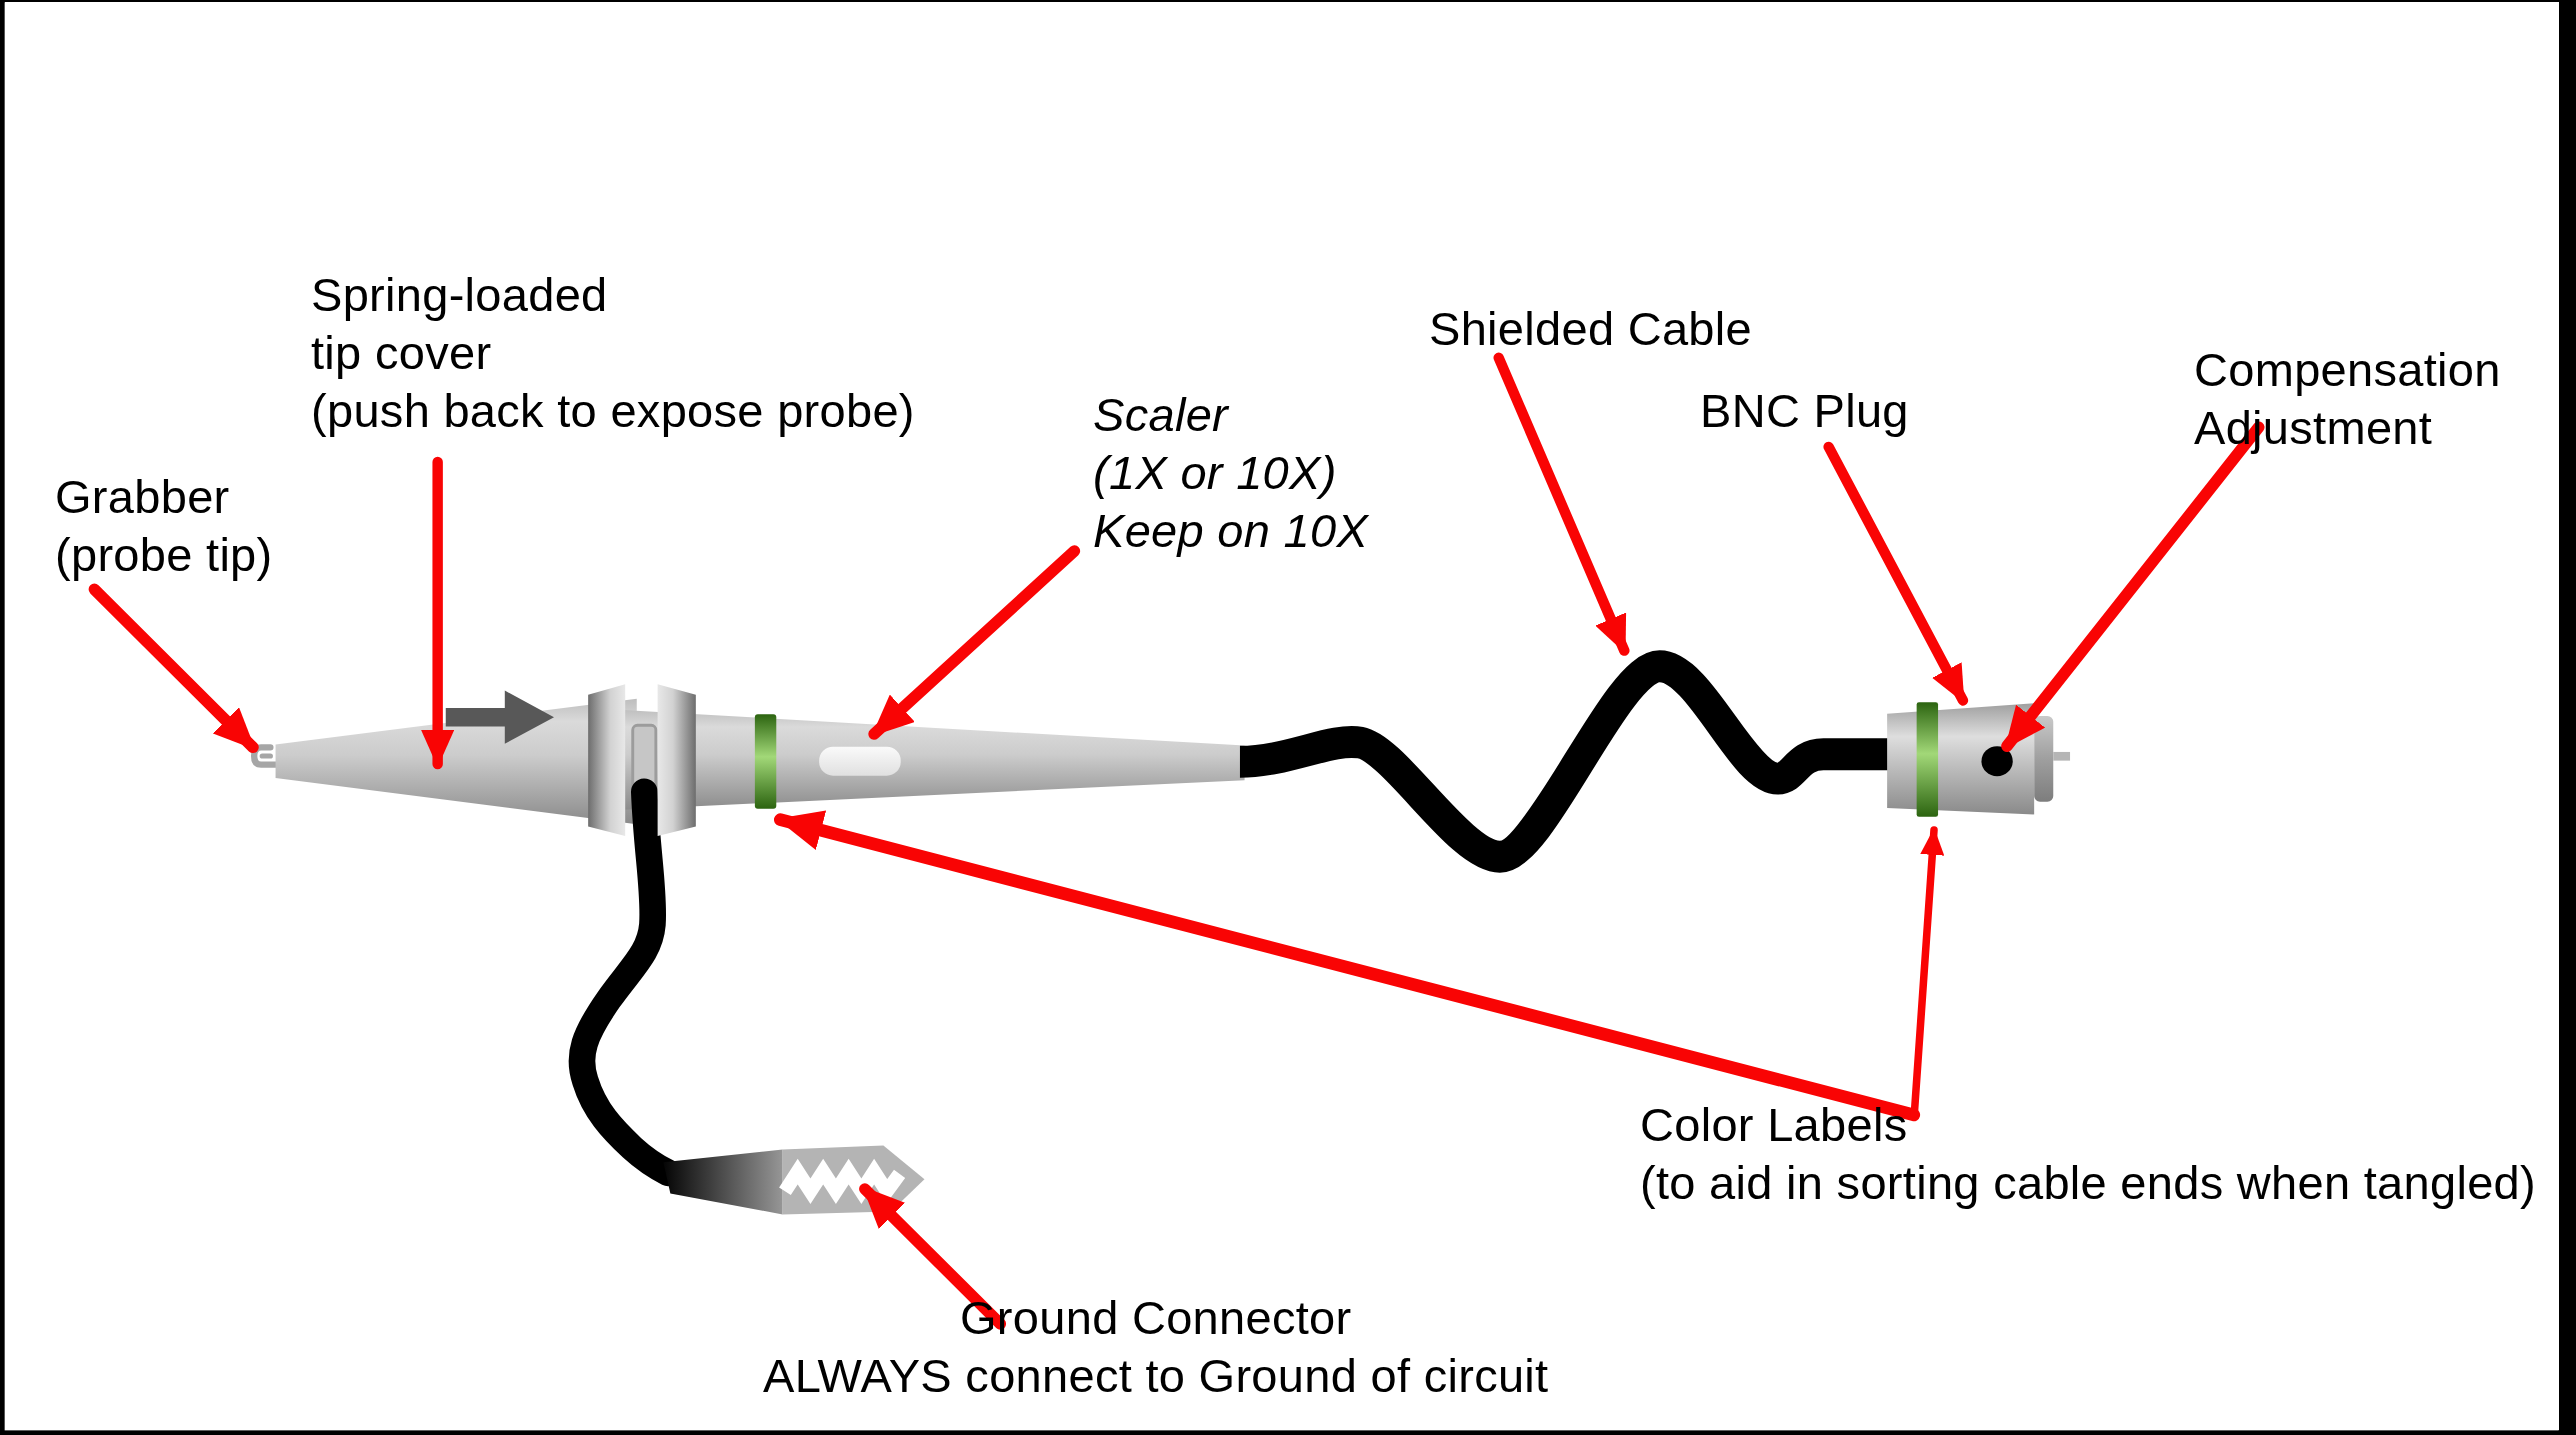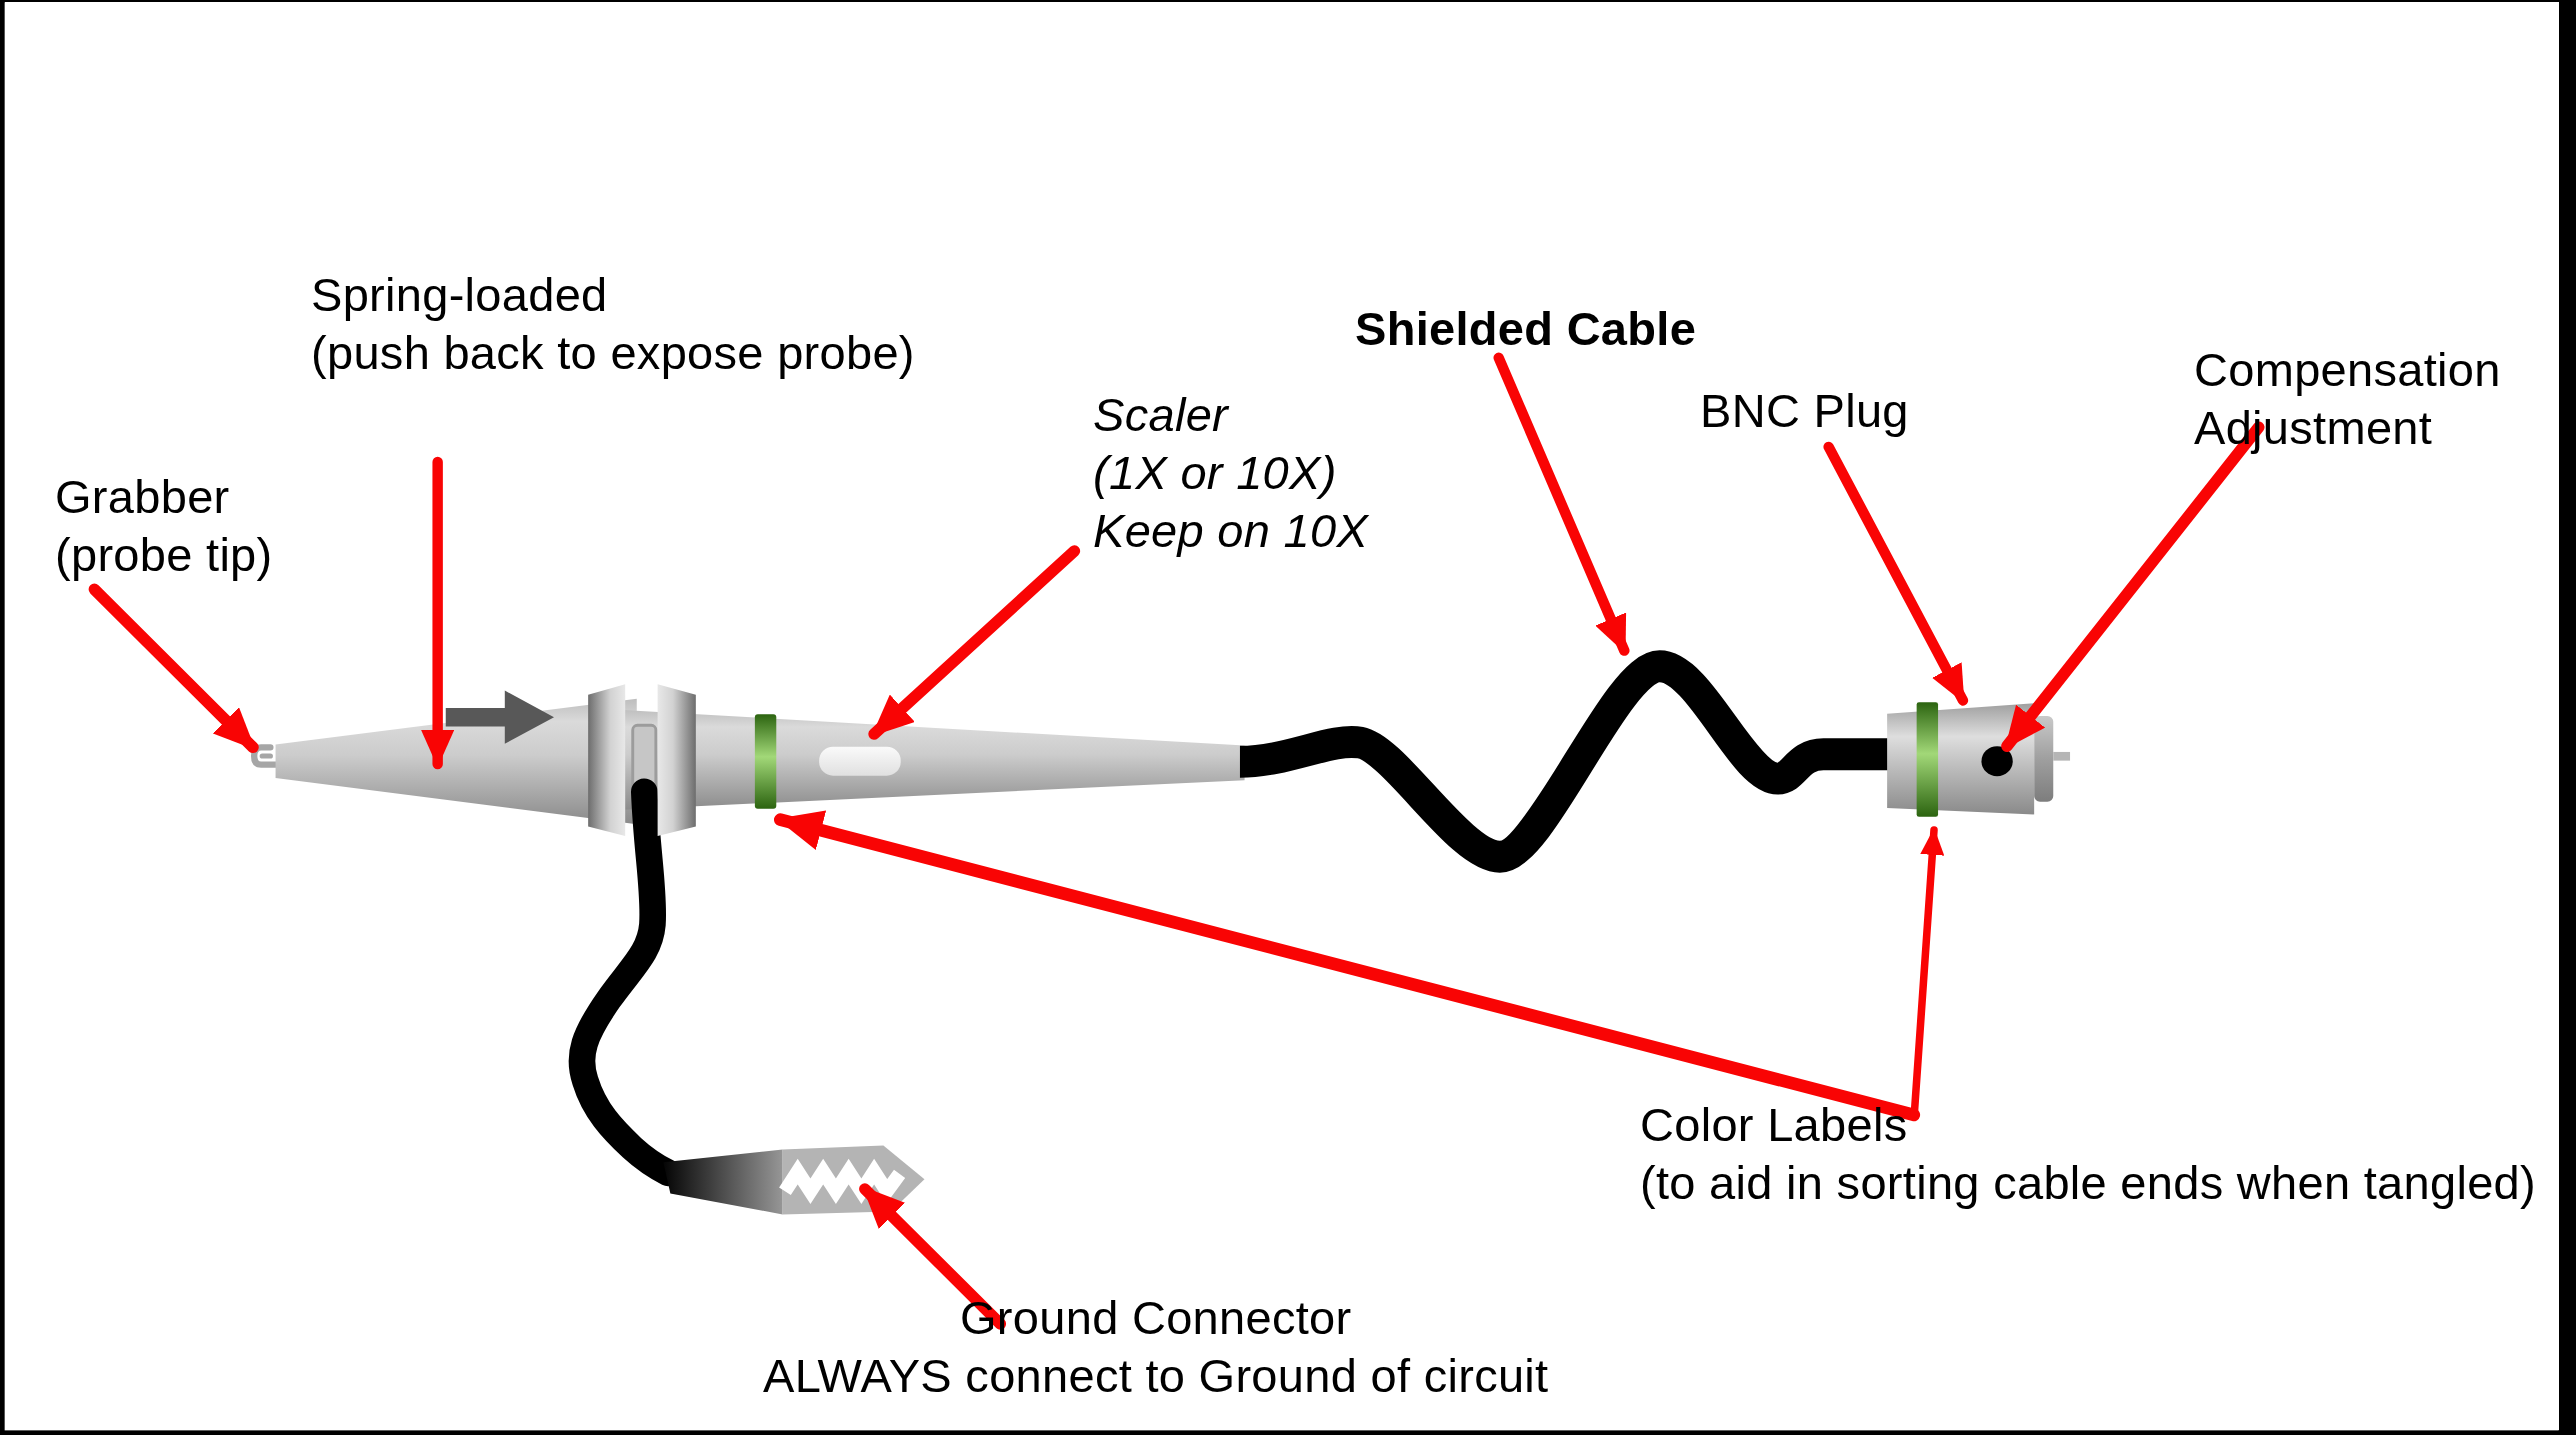--- a/index.html
+++ b/index.html
@@ -128,30 +128,31 @@
   </g>
 </svg>
 
 <div class="label" style="left:55px;top:468px;">
   <div>Grabber</div>
   <div>(probe tip)</div>
 </div>
 
 <div class="label" style="left:311px;top:266px;">
   <div>Spring-loaded</div>
+  <div>tip cover</div>
   <div>(push back to expose probe)</div>
 </div>
 
 <div class="label" style="left:1093px;top:386px;font-style:italic;">
   <div>Scaler</div>
   <div>(1X or 10X)</div>
   <div>Keep on 10X</div>
 </div>
 
-<div class="label" style="left:1355px;top:300px;font-weight:bold;">
+<div class="label" style="left:1429px;top:300px;">
   <div>Shielded Cable</div>
 </div>
 
 <div class="label" style="left:1700px;top:382px;">
   <div>BNC Plug</div>
 </div>
 
 <div class="label" style="left:2194px;top:317px;margin-top:24px;">
   <div>Compensation</div>
   <div>Adjustment</div>

